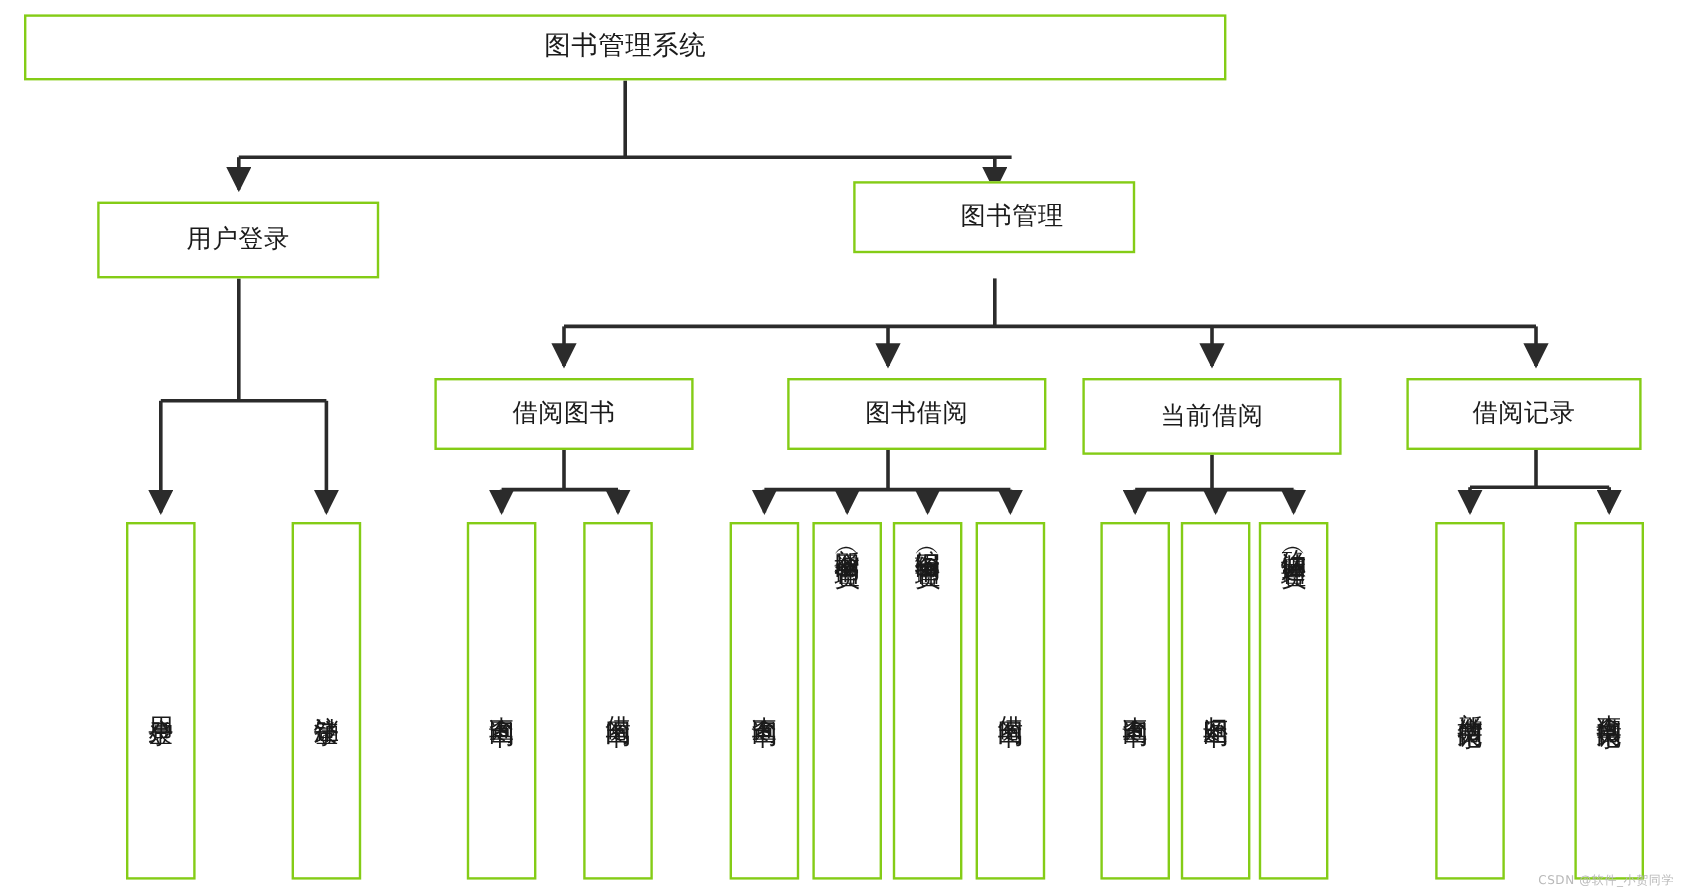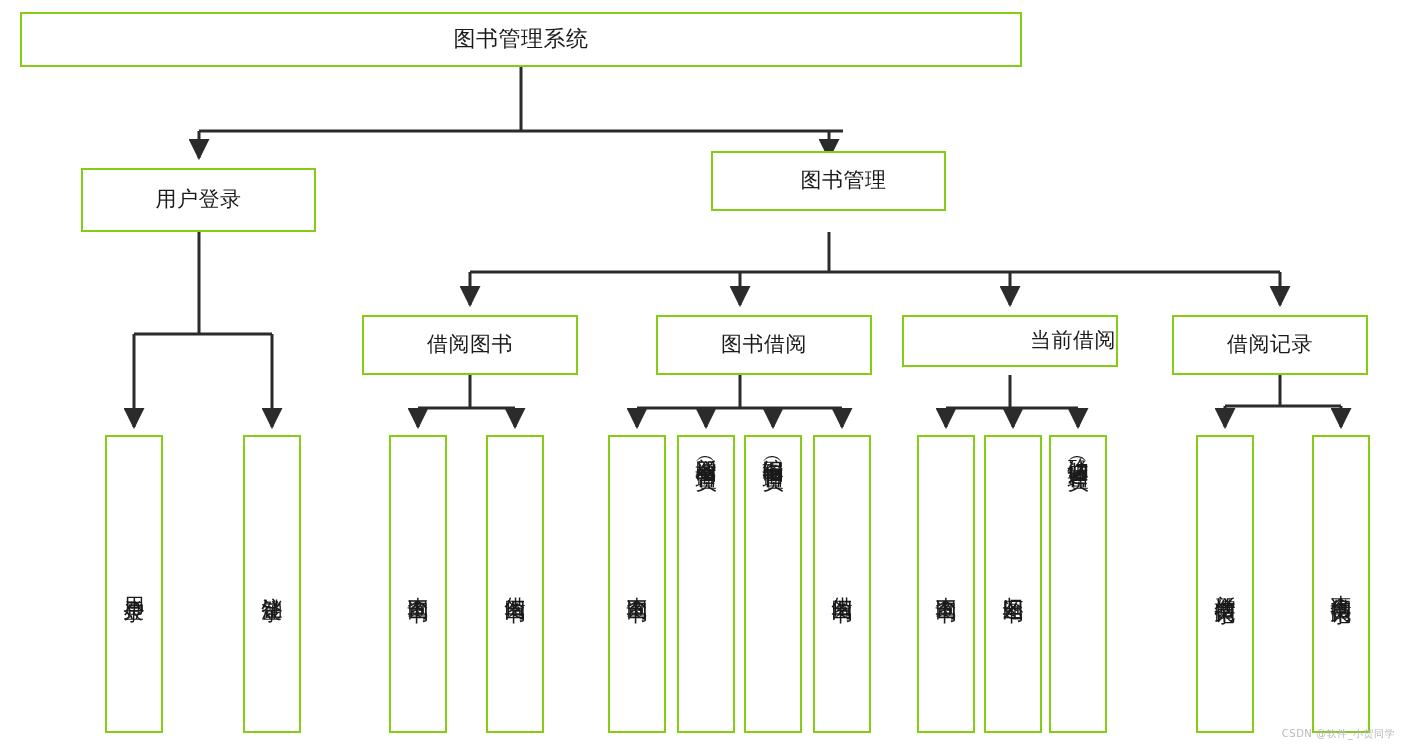--- a/index.html
+++ b/index.html
@@ -140,21 +140,21 @@
   <div class="node h" style="left:711px; top:151px; width:235px; height:60px;padding-left:30px;">
     <span class="label">图书管理</span>
   </div>
 
   <div class="node h" style="left:362px; top:315px; width:216px; height:60px;">
     <span class="label">借阅图书</span>
   </div>
   <div class="node h" style="left:632px; top:315px; width:216px; height:60px;margin-left:24px;">
     <span class="label">图书借阅</span>
   </div>
-  <div class="node h" style="left:902px; top:315px; width:216px; height:52px;justify-content:flex-end;">
+  <div class="node h" style="left:902px; top:315px; width:216px; height:64px;">
     <span class="label">当前借阅</span>
   </div>
   <div class="node h" style="left:1172px; top:315px; width:196px; height:60px;">
     <span class="label">借阅记录</span>
   </div>
 
   <div class="node v" style="left:105px; top:435px; width:58px; height:298px;">
     <span class="label">用户登录</span>
   </div>
   <div class="node v" style="left:243px; top:435px; width:58px; height:298px;">

